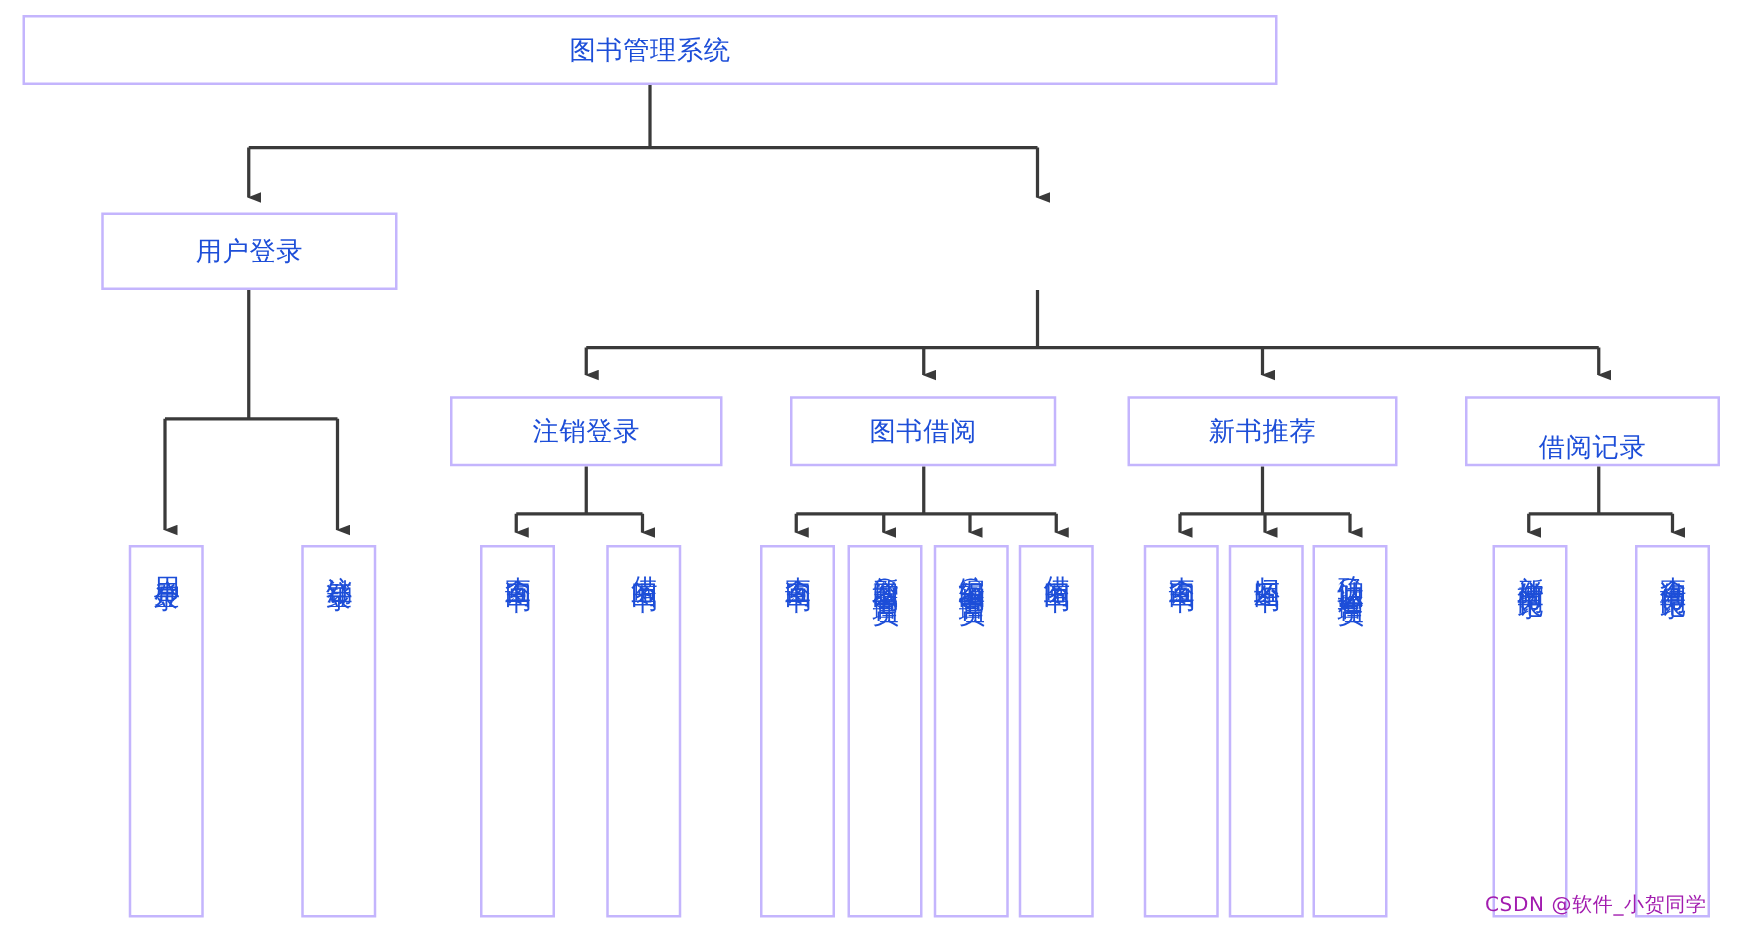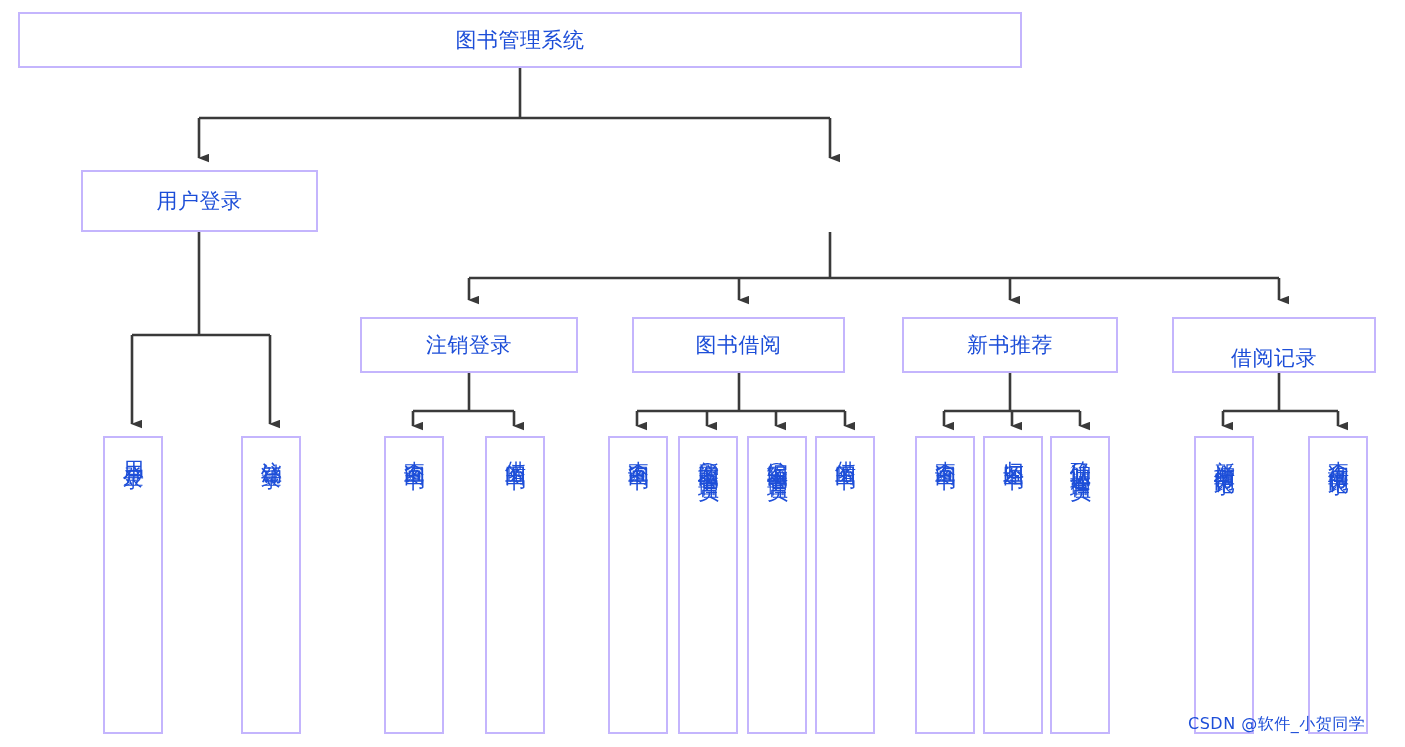--- a/index.html
+++ b/index.html
@@ -57,21 +57,21 @@
     font-size: 21px;
     letter-spacing: 3px;
     line-height: 1;
     margin: 0 auto;
   }
   .watermark {
     position: absolute;
     left: 1188px;
     top: 714px;
     font-size: 16px;
-    color: #1d4ed8;
+    color: #a21caf;
     letter-spacing: 0.5px;
     white-space: pre;
     z-index: 5;
     font-family: "DejaVu Sans", "Liberation Sans", sans-serif;
   }
 </style>
 </head>
 <body>
 
 <div id="diagram-root">

